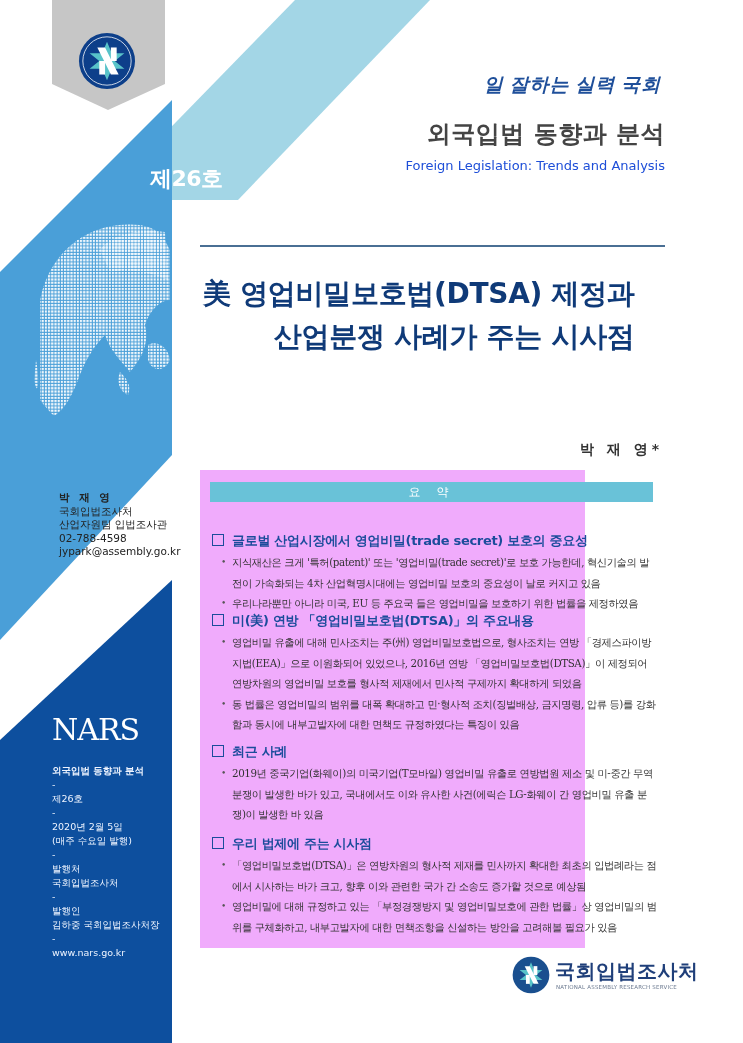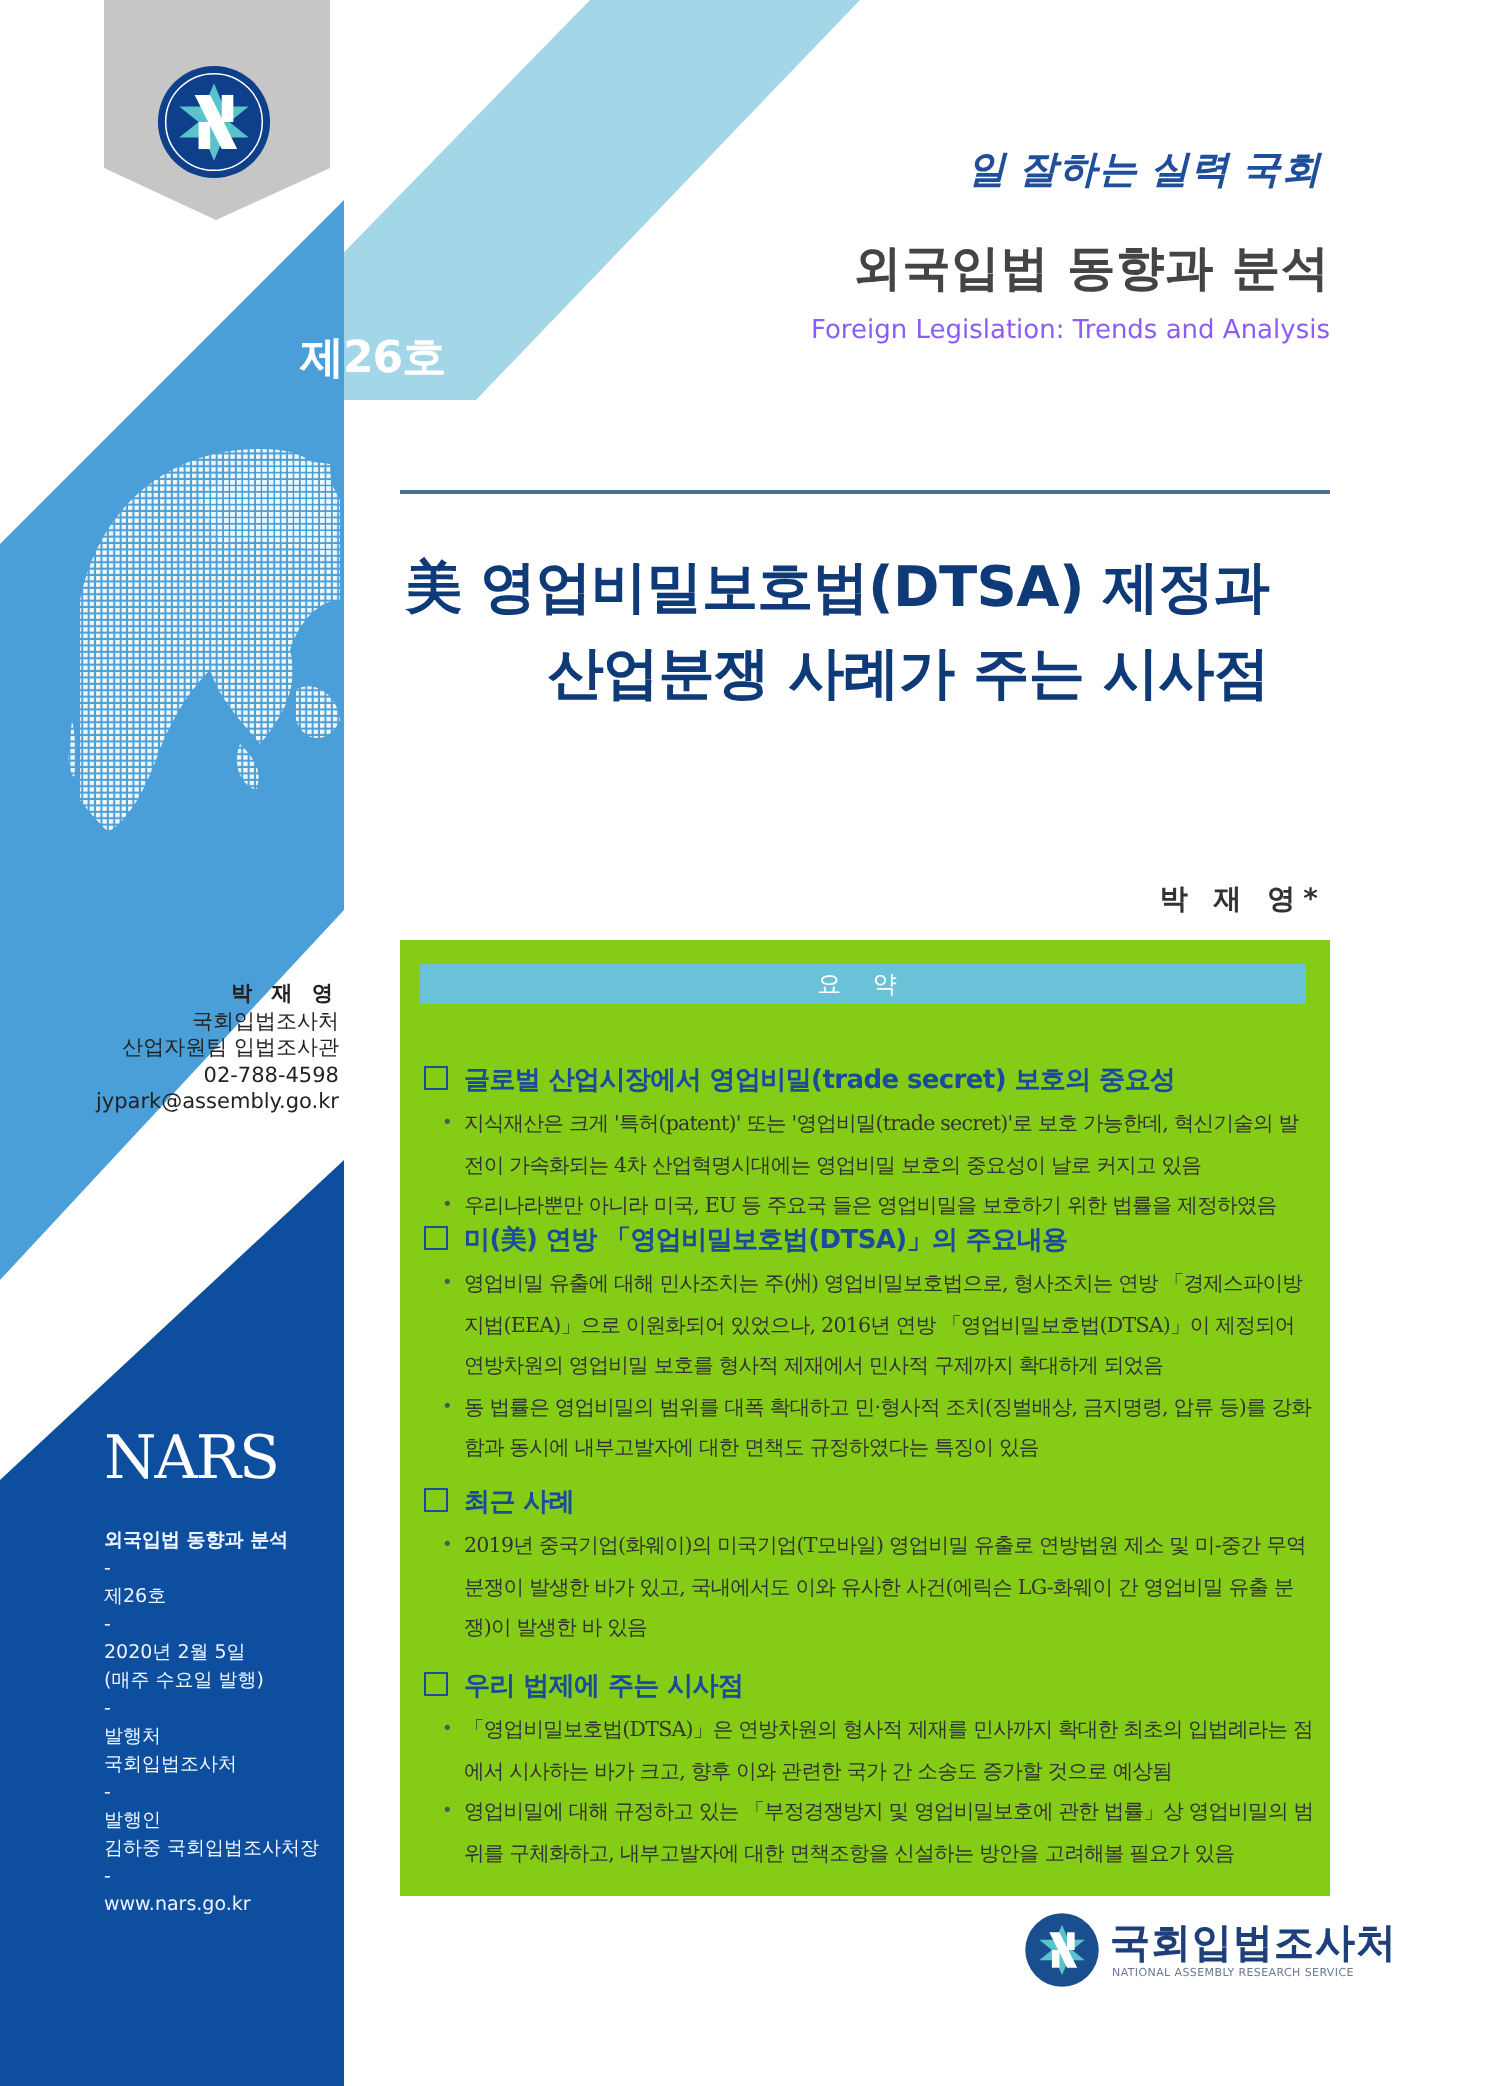--- a/index.html
+++ b/index.html
@@ -3,30 +3,30 @@
 <meta charset="utf-8">
 <style>
   html, body { margin:0; padding:0; }
   body { width:743px; height:1043px; position:relative; overflow:hidden; background:#ffffff; font-family:"DejaVu Sans","Liberation Sans",sans-serif; }
   .abs { position:absolute; }
   svg.bg { position:absolute; left:0; top:0; }
   .pennant-logo { left:78px; top:32px; width:58px; height:58px; }
   .issue { left:150px; top:164px; color:#ffffff; font-size:22px; font-weight:bold; letter-spacing:-0.5px; }
   .slogan { right:82px; top:72px; color:#1f4f9a; font-family:Liberation Serif, serif; font-size:19px; font-weight:bold; font-style:italic; letter-spacing:1px; }
   .series-title { right:78px; top:118px; color:#444444; font-size:24px; font-weight:bold; letter-spacing:0.5px; }
-  .series-subtitle { right:78px; top:158px; color:#8b5cf6; font-size:13px; }
+  .series-subtitle { right:78px; top:158px; color:#1d4ed8; font-size:13px; }
   .title-rule { left:200px; top:245px; width:465px; height:2px; background:#4a6f94; }
   .main-title { left:203px; top:272px; color:#0f3a78; font-size:28px; font-weight:bold; line-height:43px; letter-spacing:-0.3px;text-align:right; }
   .author-main { right:80px; top:441px; color:#333333; font-size:14px; font-weight:bold; letter-spacing:4px; }
-  .author-side { left:48px; top:491px; color:#222; font-size:10.5px; line-height:13.5px;text-align:right; }
+  .author-side { left:59px; top:491px; color:#222; font-size:10.5px; line-height:13.5px; }
   .author-side .name { font-weight:bold; letter-spacing:3px; }
   .nars { left:52px; top:712px; color:#fff; font-family:"DejaVu Serif","Liberation Serif",serif; font-size:30px; letter-spacing:-1px; }
   .pub { left:52px; top:764px; color:#eef4ff; font-size:9.5px; line-height:14px; }
   .pub .dash { display:block; height:14px; }
-  .summary { left:200px; top:470px; width:465px; height:478px; background:#84cc16; }
+  .summary { left:200px; top:470px; width:385px; height:478px; background:#f0abfc; }
   .summary-head { position:absolute; left:10px; top:12px; width:443px; height:20px; background:#69c2d8; color:#fff; text-align:center; font-size:12px; line-height:20px; letter-spacing:6px; }
   .sec { position:absolute; left:12px; width:446px; }
   .sec-title { color:#1b4c9b; font-size:13px; font-weight:bold; height:22px; line-height:22px; letter-spacing:-0.3px; }
   .sec-title .box { display:inline-block; width:10px; height:10px; border:1.4px solid #1b4c9b; margin-right:8px; vertical-align:-1px; }
   .bullet { position:relative; padding-left:20px; color:#333; font-family:"DejaVu Serif","Liberation Serif",serif; font-size:10.3px; line-height:20.5px; letter-spacing:-0.4px; }
   .bullet::before { content:"•"; position:absolute; left:9px; top:0; color:#555; font-size:9px; }
   .footer-logo { left:512px; top:956px; width:38px; height:38px; }
   .footer-name { left:555px; top:958px; color:#1f3f7a; font-size:20px; font-weight:bold; letter-spacing:0.5px; }
   .footer-en { left:556px; top:984px; color:#6c7a90; font-size:5.5px; letter-spacing:0.2px; }
 </style>

